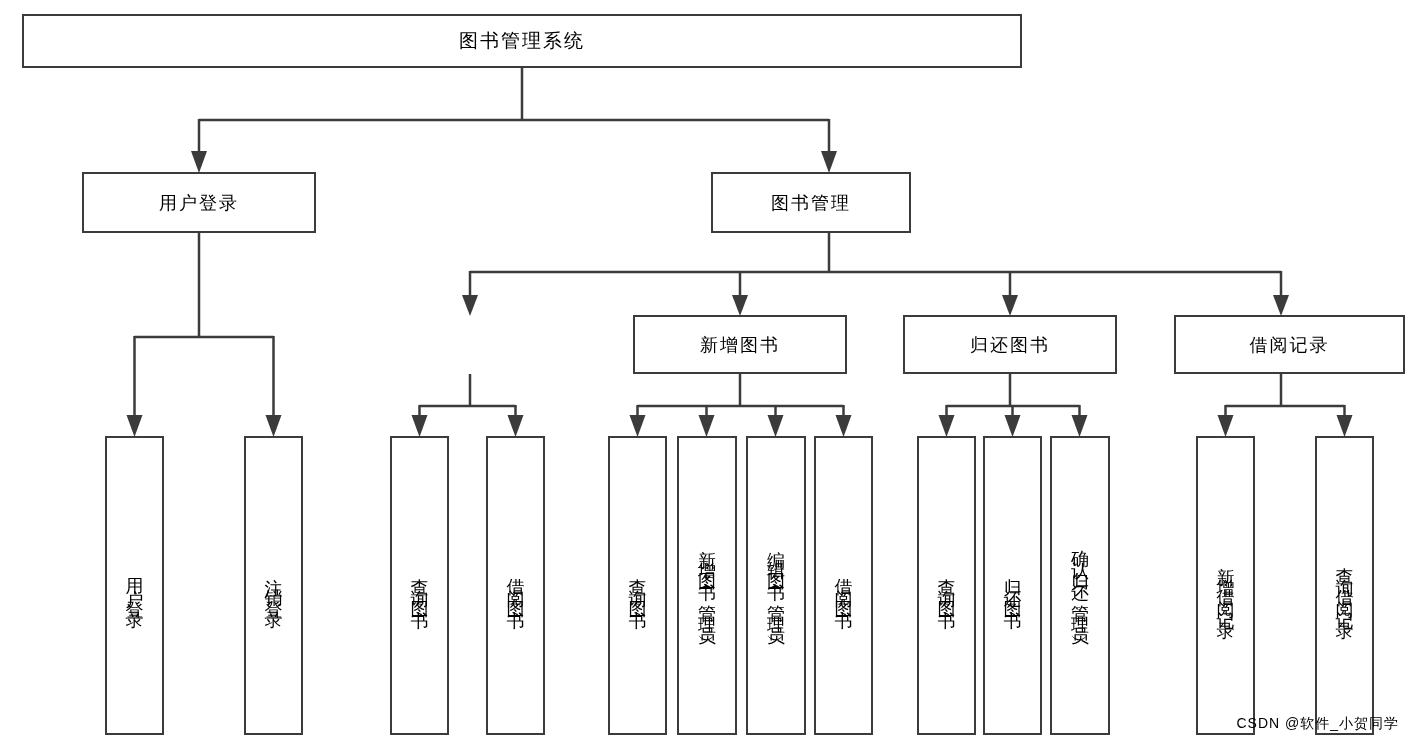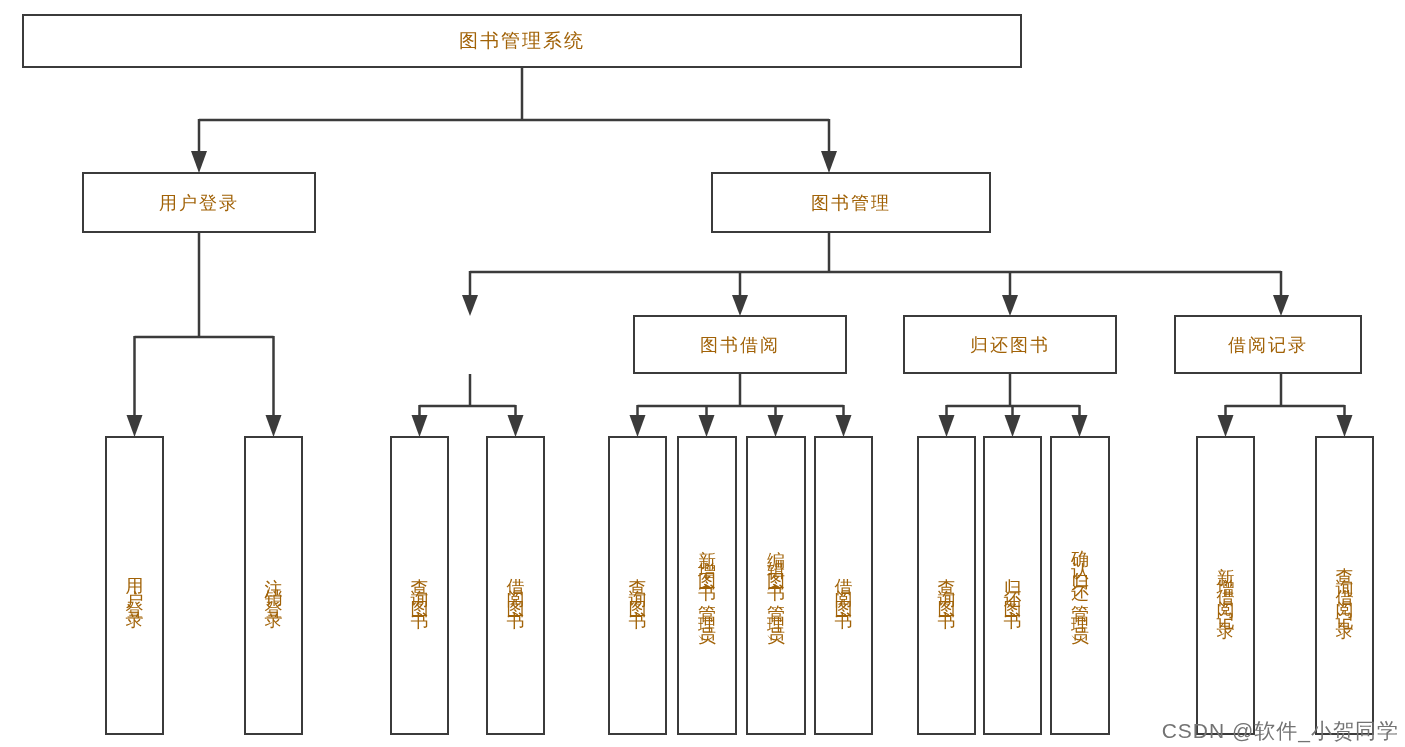--- a/index.html
+++ b/index.html
@@ -18,38 +18,38 @@
   }
   .node {
     position: absolute;
     box-sizing: border-box;
     background: #ffffff;
     border: 2px solid #3b3b3b;
     display: flex;
     align-items: center;
     justify-content: center;
     font-size: 18px;
-    color: #a16207;
+    color: #000000;
     letter-spacing: 2px;
     text-align: center;
   }
   .node.root { font-size: 19px; }
   .vbox {
     writing-mode: vertical-rl;
     text-orientation: mixed;
     letter-spacing: 11px;
     line-height: 1;
     font-size: 18px;
   }
   .watermark {
     position: absolute;
     right: 6px;
-    bottom: 2px;
-    font-size: 21px;
-    color: #737373;
+    bottom: 14px;
+    font-size: 14px;
+    color: #000000;
     letter-spacing: 1px;
     white-space: nowrap;
   }
 </style>
 </head>
 <body>
 
 <div class="canvas">
 
   <svg class="connectors" viewBox="0 0 1405 747" xmlns="http://www.w3.org/2000/svg">
@@ -126,25 +126,25 @@
         <polygon stroke="none" points="1217.5,415 1233.5,415 1225.5,437"></polygon>
         <line x1="1344.5" y1="405" x2="1344.5" y2="417"></line>
         <polygon stroke="none" points="1336.5,415 1352.5,415 1344.5,437"></polygon>
       </g>
     </g>
   </svg>
 
   <div class="node root" style="left:22px; top:14px; width:1000px; height:54px;">图书管理系统</div>
 
   <div class="node" style="left:82px; top:172px; width:234px; height:61px;">用户登录</div>
-  <div class="node" style="left:711px; top:172px; width:280px; height:61px;">图书管理</div>
+  <div class="node" style="left:711px; top:172px; width:200px; height:61px;">图书管理</div>
 
-  <div class="node" style="left:633px; top:315px; width:214px; height:59px;">图书借阅</div>
+  <div class="node" style="left:633px; top:315px; width:214px; height:59px;">新增图书</div>
   <div class="node" style="left:903px; top:315px; width:214px; height:59px;">归还图书</div>
-  <div class="node" style="left:1174px; top:315px; width:188px; height:59px;">借阅记录</div>
+  <div class="node" style="left:1174px; top:315px; width:231px; height:59px;">借阅记录</div>
 
   <div class="node vbox" style="left:105px; top:436px; width:59px; height:299px;">用户登录</div>
   <div class="node vbox" style="left:244px; top:436px; width:59px; height:299px;">注销登录</div>
 
   <div class="node vbox" style="left:390px; top:436px; width:59px; height:299px;">查询图书</div>
   <div class="node vbox" style="left:486px; top:436px; width:59px; height:299px;">借阅图书</div>
 
   <div class="node vbox" style="left:608px; top:436px; width:59px; height:299px;">查询图书</div>
   <div class="node vbox" style="left:677px; top:436px; width:60px; height:299px;">新增图书（管理员）</div>
   <div class="node vbox" style="left:746px; top:436px; width:60px; height:299px;">编辑图书（管理员）</div>

